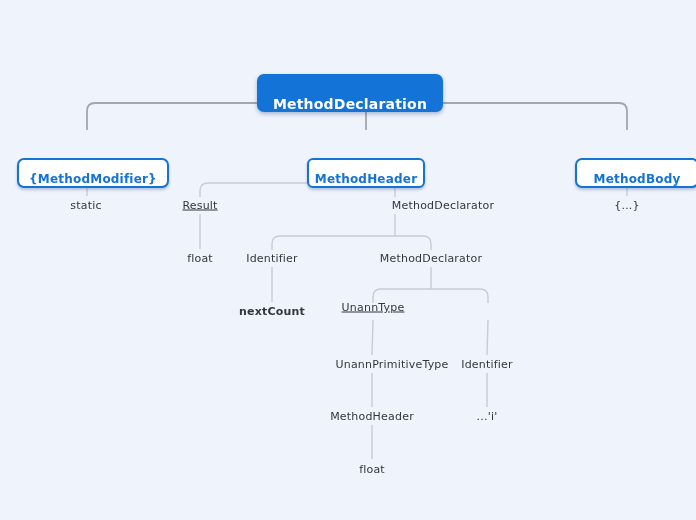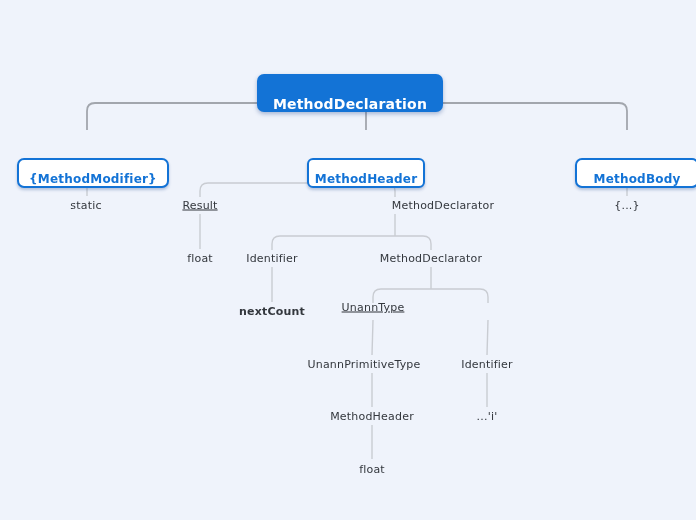--- a/index.html
+++ b/index.html
@@ -108,21 +108,21 @@
   <div class="leaf" style="left:395px;top:205px;margin-left:48px;">MethodDeclarator</div>
   <div class="leaf" style="left:627px;top:205px;">{...}</div>
 
   <div class="leaf" style="left:200px;top:258px;">float</div>
   <div class="leaf" style="left:272px;top:258px;">Identifier</div>
   <div class="leaf" style="left:431px;top:258px;">MethodDeclarator</div>
 
   <div class="leaf" style="left:272px;top:311px;font-weight:bold;">nextCount</div>
   <div class="leaf" style="left:373px;top:307px;text-decoration:underline;">UnannType</div>
 
-  <div class="leaf" style="left:364px;top:364px;">UnannPrimitiveType</div>
+  <div class="leaf" style="left:392px;top:364px;">UnannPrimitiveType</div>
   <div class="leaf" style="left:487px;top:364px;">Identifier</div>
 
   <div class="leaf" style="left:372px;top:416px;">MethodHeader</div>
   <div class="leaf" style="left:487px;top:416px;">...'i'</div>
 
   <div class="leaf" style="left:372px;top:469px;">float</div>
 
 </div>
 
 </body></html>

